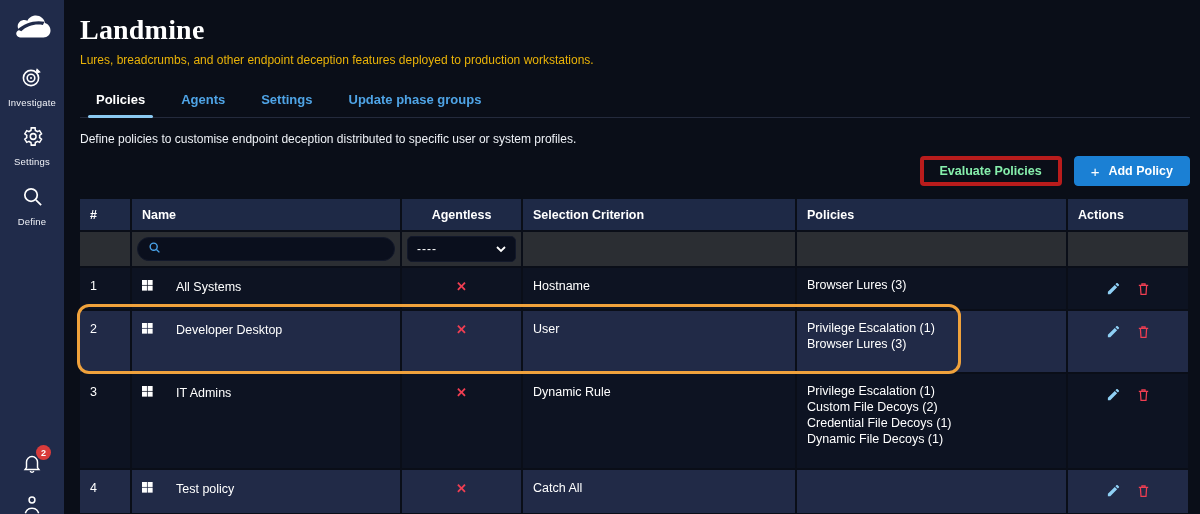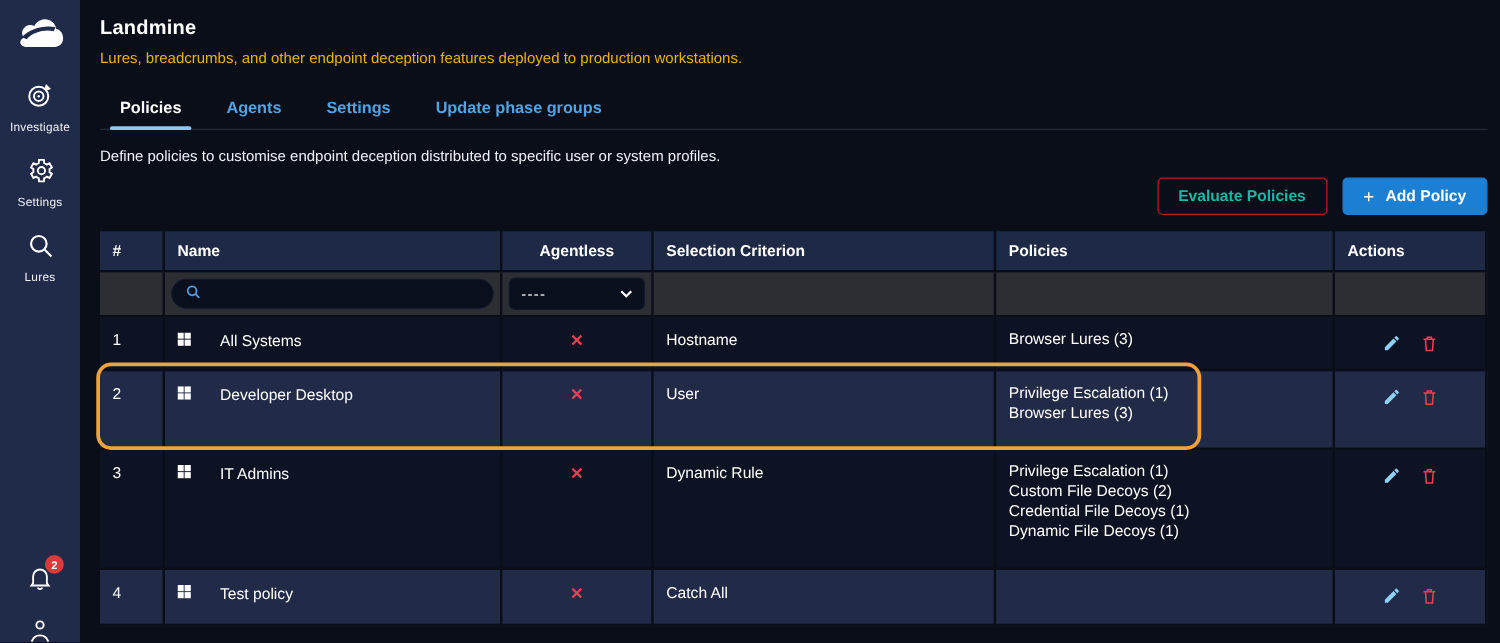--- a/index.html
+++ b/index.html
@@ -14,33 +14,33 @@
   .nav-item.active { background:#0c101d; }
   .nav-label { font-size:9.5px; color:#f0f2f7; letter-spacing:.2px; }
   .side-bottom { margin-top:auto; display:flex; flex-direction:column; align-items:center; padding-bottom:0; }
   .bell-wrap { position:relative; margin-bottom:14px; cursor:pointer; }
   .badge { position:absolute; top:-7px; right:-8px; min-width:15px; height:15px; border-radius:8px; background:#d93b3b;
            color:#fff; font-size:9px; font-weight:700; display:flex; align-items:center; justify-content:center; padding:0 3px; }
   .person-wrap { height:22px; overflow:hidden; cursor:pointer; }
 
   
   .content { flex:1; padding:14px 10px 0 16px; position:relative; }
-  .page-title { font-size:16px; font-weight:700; letter-spacing:.2px; }
+  .page-title { font-size:28px; font-weight:700; letter-spacing:.2px;font-family:Liberation Serif, serif; }
   .page-subtitle { font-size:12px; color:#eab308; margin-top:7px; }
 
   .tabs { display:flex; gap:32px; margin-top:25px; border-bottom:1px solid #242a3c; padding-left:14px; }
   .tab { font-size:13px; font-weight:700; color:#4fa4e6; padding:0 2px 10px 2px; cursor:pointer; position:relative; }
   .tab.active { color:#ffffff; }
   .tab.active::after { content:""; position:absolute; left:-6px; right:-6px; bottom:-1px; height:3px; background:#8ac9f2; border-radius:2px; }
 
   .page-desc { font-size:12px; color:#eef1f6; margin-top:14px; }
 
   .toolbar { display:flex; justify-content:flex-end; gap:12px; margin-top:10px; height:30px; }
   .btn { font-size:12.5px; font-weight:700; border-radius:4px; display:flex; align-items:center; padding:0 16px; cursor:pointer; }
-  .btn-outline { color:#14b8a6; border:1px solid #b91c1c; background:transparent;text-align:center; }
+  .btn-outline { color:#86efac; border:4px solid #b91c1c; background:transparent;text-align:center; }
   .btn-fill { background:#1b80d4; color:#fff; border:1px solid #1b80d4; gap:9px; }
   .plus { font-size:15px; font-weight:400; line-height:1; }
 
   
   .table-wrap { position:relative; margin-top:13px; width:1110px; }
   table { width:1110px; table-layout:fixed; border-collapse:separate; border-spacing:0; }
   col.c-num{width:52px;} col.c-name{width:270px;} col.c-agent{width:121px;}
   col.c-sel{width:274px;} col.c-pol{width:271px;} col.c-act{width:122px;}
   th, td { border-right:2px solid #0a0e18; border-bottom:2px solid #0a0e18; vertical-align:top; text-align:left; padding:11px 10px; font-size:12.5px; }
   th { background:#1e2946; height:33px; font-weight:700; padding:0 10px; vertical-align:middle; }
@@ -107,21 +107,21 @@
       <span class="nav-label">Settings</span>
     </div>
 
     <div class="nav-item">
       <span>
         <svg width="23" height="23" viewBox="0 0 24 24" fill="none" stroke="#fff" stroke-width="1.8">
           <circle cx="10.5" cy="10.5" r="6.5"></circle>
             <path d="M15.5 15.5L21 21"></path>
         </svg>
       </span>
-      <span class="nav-label">Lures</span>
+      <span class="nav-label">Define</span>
     </div>
 
     <div class="side-bottom">
       <div class="bell-wrap">
         <span>
           <svg width="22" height="22" viewBox="0 0 24 24" fill="none" stroke="#fff" stroke-width="1.6">
             <path d="M6 17v-6c0-3.3 2.7-6 6-6s6 2.7 6 6v6l1.5 2h-15z"></path>
             <path d="M10 20.8c.4.9 1.1 1.4 2 1.4s1.6-.5 2-1.4"></path>
           </svg>
         </span>

